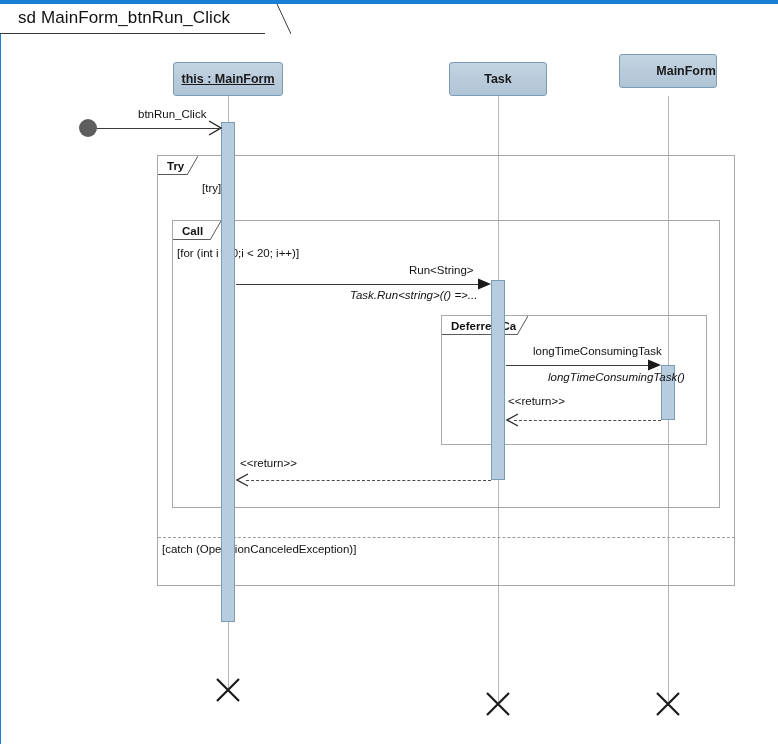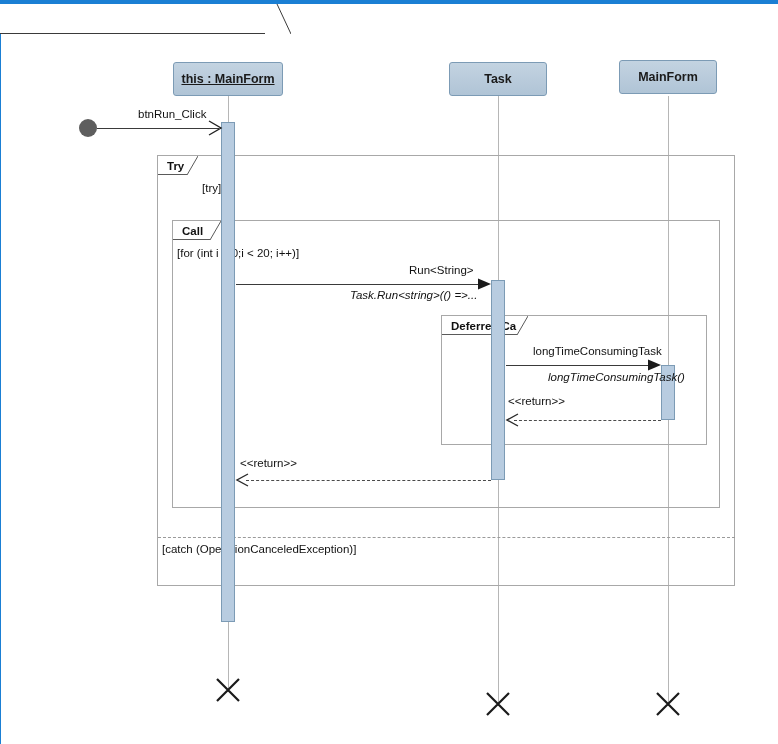--- a/index.html
+++ b/index.html
@@ -169,29 +169,30 @@
   <div class="frame-topbar"></div>
   <div class="frame-left"></div>
 
   <div class="title-tab">
     <div class="slant">
       <svg width="26" height="30" viewBox="0 0 26 30">
         <path d="M0,0 L12,0 L26,30 L0,30 Z" fill="#ffffff"></path>
         <path d="M12,0 L26,30" stroke="#3a3a3a" stroke-width="1" fill="none"></path>
       </svg>
     </div>
+    <div class="title-text">sd MainForm_btnRun_Click</div>
   </div>
 
   <div class="ll-head underlined" style="left:173px; top:62px; width:110px; height:34px;">
     <span>this : MainForm</span>
   </div>
   <div class="ll-head" style="left:449px; top:62px; width:98px; height:34px;">
     <span>Task</span>
   </div>
-  <div class="ll-head" style="left:619px; top:60px; width:98px; height:34px;">
+  <div class="ll-head" style="left:619px; top:54px; width:98px; height:34px;justify-content:flex-end;">
     <span>MainForm</span>
   </div>
 
   <div class="lifeline" style="left:228px; top:96px; height:595px;"></div>
   <div class="lifeline" style="left:498px; top:96px; height:610px;"></div>
   <div class="lifeline" style="left:668px; top:96px; height:610px;"></div>
 
   <div class="fragment" style="left:157px; top:155px; width:578px; height:431px;"></div>
   <div class="frag-label" style="left:158px; top:156px; width:40px;">
     <span>Try</span>

